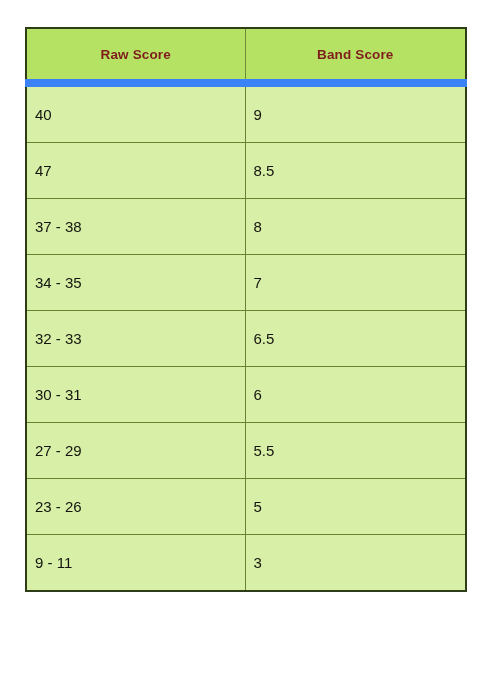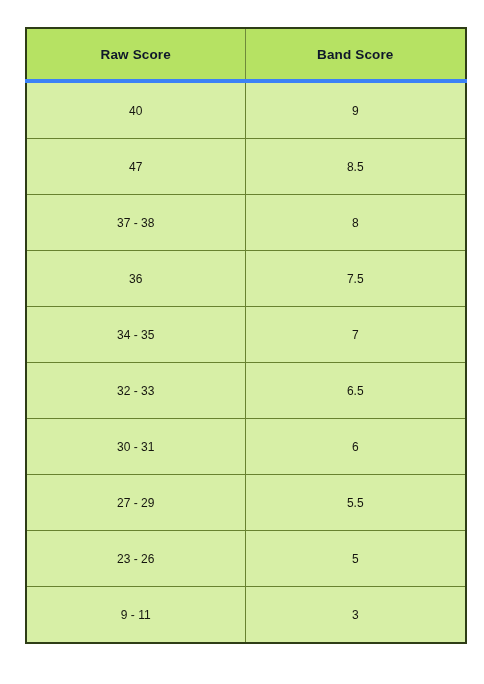--- a/index.html
+++ b/index.html
@@ -24,44 +24,44 @@
     table-layout: fixed;
     border: 2px solid #2e3d16;
     background: #d7efa6;
   }
 
   #score-conversion-table col.col-raw  { width: 219px; }
   #score-conversion-table col.col-band { width: 221px; }
 
   #score-conversion-table thead th {
     background: #b6e263;
-    color: #0f172a;
+    color: #7f1d1d;
     font-size: 13.5px;
     font-weight: bold;
     letter-spacing: 0.15px;
     height: 50px;
     padding: 0;
     text-align: center;
     vertical-align: middle;
     border: none;
-    border-bottom: 4px solid #3b82f6;
+    border-bottom: 8px solid #3b82f6;
   }
 
   #score-conversion-table thead th.divider {
     border-left: 1px solid #6f8a3a;
   }
 
   #score-conversion-table tbody td {
     background: #d7efa6;
     color: #15150f;
-    font-size: 12px;
+    font-size: 15px;
     font-weight: normal;
     height: 39px;
     padding: 8px;
-    text-align: center;
+    text-align: left;
     vertical-align: middle;
     border-bottom: 1px solid #68822f;
   }
 
   #score-conversion-table tbody td.divider {
     border-left: 1px solid #68822f;
   }
 
   #score-conversion-table tbody tr:last-child td {
     border-bottom: none;
@@ -89,24 +89,20 @@
     </tr>
     <tr>
       <td>47</td>
       <td class="divider">8.5</td>
     </tr>
     <tr>
       <td>37 - 38</td>
       <td class="divider">8</td>
     </tr>
     <tr>
-      <td>36</td>
-      <td class="divider">7.5</td>
-    </tr>
-    <tr>
       <td>34 - 35</td>
       <td class="divider">7</td>
     </tr>
     <tr>
       <td>32 - 33</td>
       <td class="divider">6.5</td>
     </tr>
     <tr>
       <td>30 - 31</td>
       <td class="divider">6</td>

